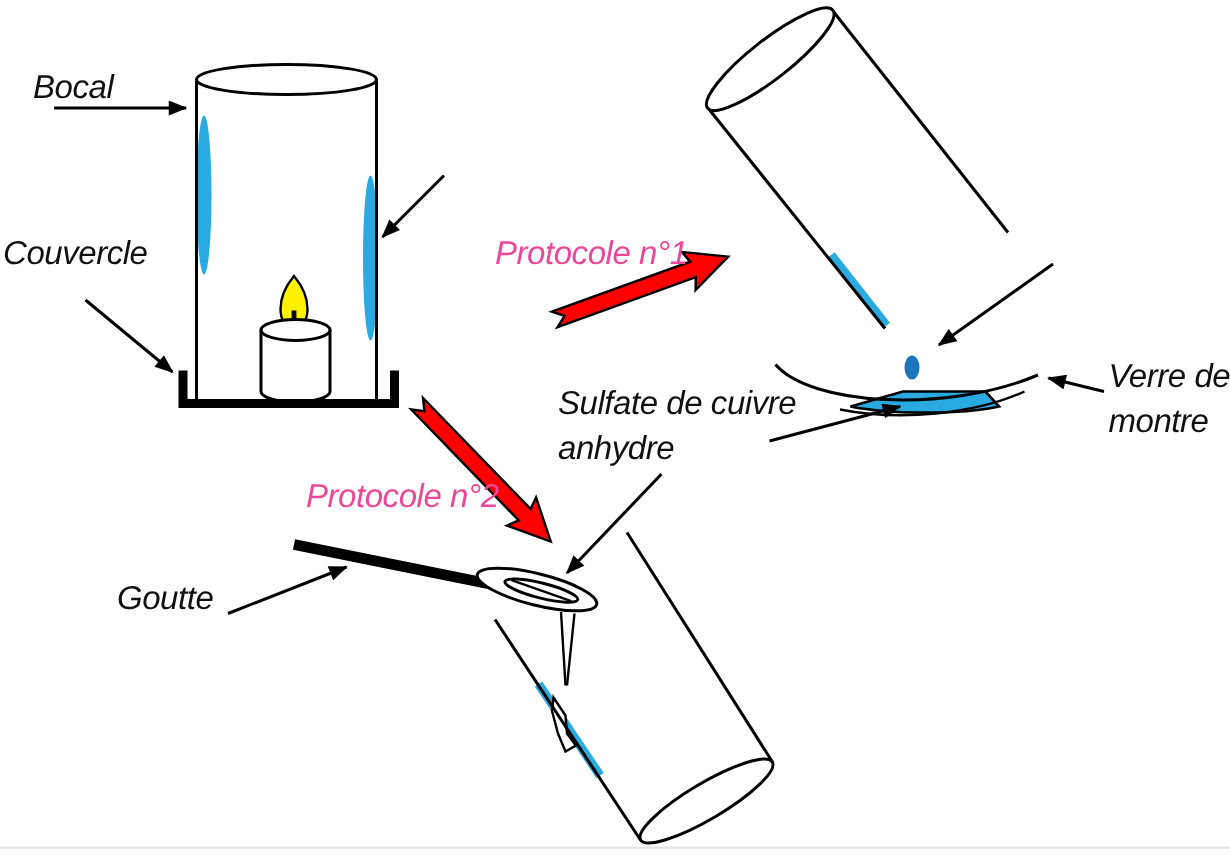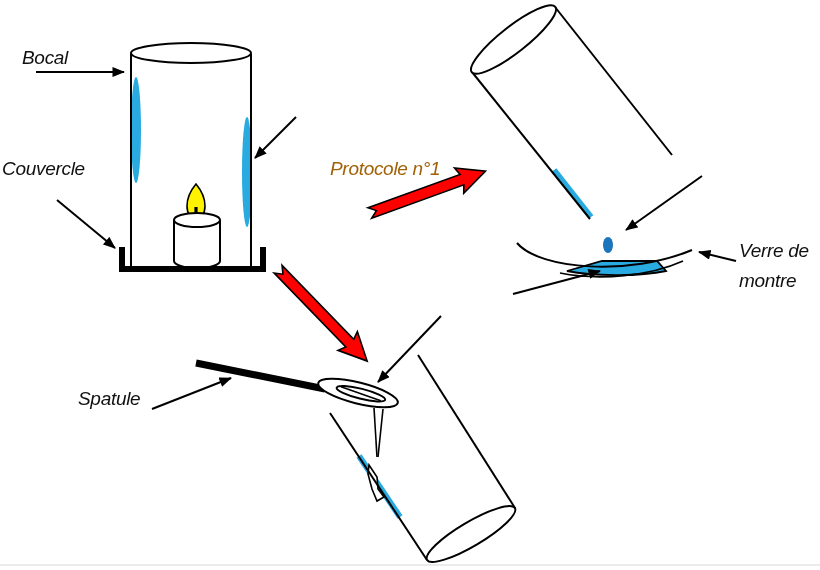--- a/index.html
+++ b/index.html
@@ -2,25 +2,25 @@
 <html><head>
 <meta charset="utf-8">
 <style>
   html,body { margin:0; padding:0; background:#ffffff; }
   .stage {
     position:relative; width:820px; height:570px; background:#ffffff;
     overflow:hidden; font-family:"Liberation Sans", sans-serif;
   }
   .stage svg { position:absolute; left:0; top:0; }
   .label {
-    position:absolute; font-style:italic; font-size:19px; color:#111;
+    position:absolute; font-style:italic; font-size:22px; color:#111;
     letter-spacing:-0.3px; white-space:nowrap; line-height:22px;
   }
   .label--wrap { white-space:normal; line-height:30px; }
-  .label--red { color:#a16207; }
+  .label--red { color:#ec4899; }
   .ln { stroke:#000; stroke-width:2; fill:none; }
   .thin { stroke:#000; stroke-width:1.6; fill:none; }
   .wh { fill:#fff; stroke:#000; stroke-width:2; }
 </style>
 </head>
 <body>
 
 <div class="stage">
 
   <svg width="820" height="570" viewBox="0 0 820 570">
@@ -100,16 +100,18 @@
       <path d="M3,-5.5 L101,-5.5 L98,-13.5 L126,0 L98,13.5 L101,5.5 L3,5.5 L10,0 Z" stroke="#000" stroke-width="1.6" stroke-linejoin="miter" fill="#FF0000"></path>
     </g>
     <g transform="translate(276,267) rotate(45.9)">
       <path d="M3,-5.5 L106,-5.5 L103,-13.5 L131,0 L103,13.5 L106,5.5 L3,5.5 L10,0 Z" stroke="#000" stroke-width="1.6" stroke-linejoin="miter" fill="#FF0000"></path>
     </g>
   </svg>
 
   <div class="label" style="left:22px;  top:47px;">Bocal</div>
   <div class="label" style="left:2px;   top:158px;">Couvercle</div>
   <div class="label label--red" style="left:330px; top:158px;">Protocole n°1</div>
+  <div class="label label--red" style="left:204px; top:320px;">Protocole n°2</div>
   <div class="label label--wrap" style="left:739px; top:236px; width:92px;">Verre de montre</div>
-  <div class="label" style="left:78px;  top:388px;">Spatule</div>
+  <div class="label label--wrap" style="left:372px; top:254px; width:168px;">Sulfate de cuivre anhydre</div>
+  <div class="label" style="left:78px;  top:388px;">Goutte</div>
 
 </div>
 
 </body></html>

